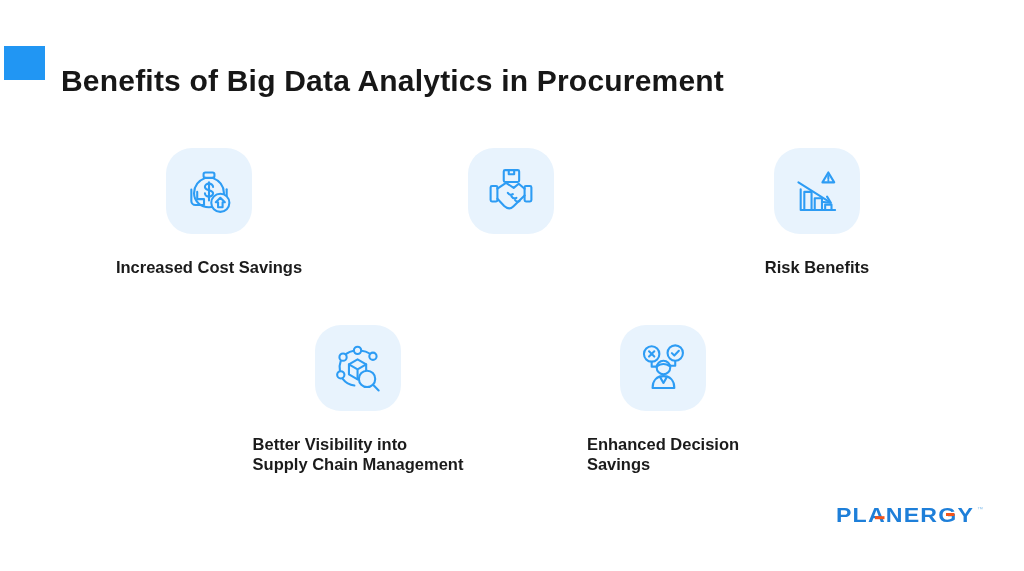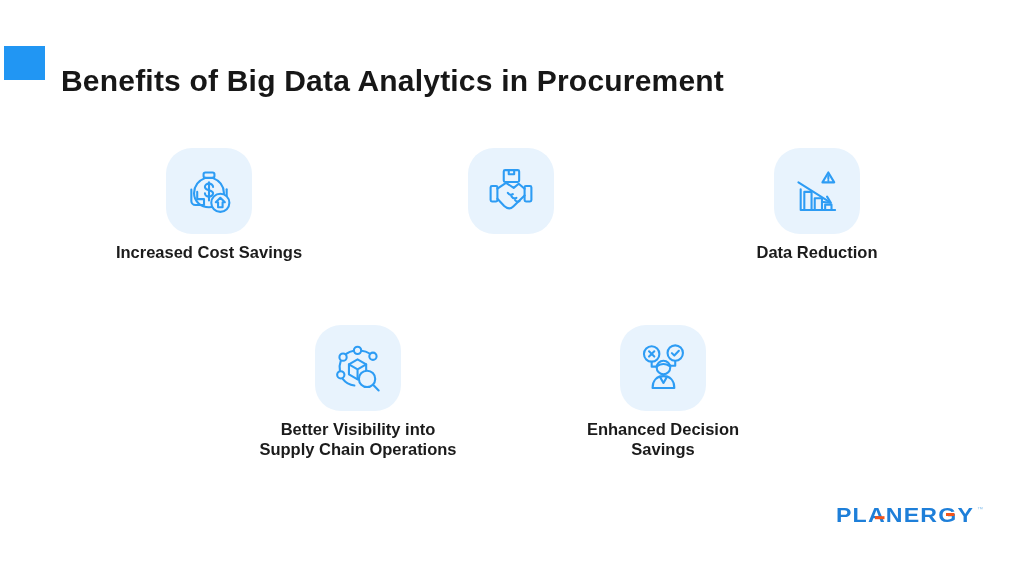--- a/index.html
+++ b/index.html
@@ -29,23 +29,23 @@
   .benefit.b4{left:218px;top:325px;}
   .benefit.b5{left:523px;top:325px;}
   .icon-tile{
     width:86px;height:86px;
     background:#E8F3FD;
     border-radius:26px;
     display:flex;align-items:center;justify-content:center;
   }
   .icon-tile svg{display:block;}
   .benefit-label{
-    margin-top:8px;
+    margin-top:23px;
     font-size:16.5px;font-weight:600;line-height:20px;
-    color:#1B1B1B;text-align:center;white-space:pre-line;
+    color:#1B1B1B;text-align:left;white-space:pre-line;
   }
   .brand-logo{
     position:absolute;left:836px;top:503px;width:152px;height:26px;
   }
   .ic{stroke:#2D9CF4;fill:none;stroke-width:2.3;stroke-linecap:round;stroke-linejoin:round;}
   .ic-fill{fill:#E8F3FD;stroke:#2D9CF4;stroke-width:2.3;stroke-linecap:round;stroke-linejoin:round;}
 </style>
 </head>
 <body>
 
@@ -93,42 +93,42 @@
         <path class="ic" d="M44.5 15.5 v3.2"></path>
         <path class="ic" d="M44.5 20.7 v0.1"></path>
         <path class="ic" d="M14 30 v23 h38"></path>
         <rect class="ic" x="18" y="33" width="8" height="20"></rect>
         <rect class="ic" x="29.5" y="40" width="8" height="13"></rect>
         <rect class="ic" x="41" y="47" width="7" height="6"></rect>
         <path class="ic" d="M11.5 22.5 L46.5 44.5"></path>
         <path class="ic" d="M39.2 44.2 L47.3 45 L43.1 38.2"></path>
       </svg>
     </div>
-    <div class="benefit-label">Data Reduction</div>
+    <div class="benefit-label">Risk Benefits</div>
   </div>
 
   <div class="benefit b4">
     <div class="icon-tile">
       <svg width="58" height="58" viewBox="0 0 64 64">
         <path class="ic" d="M19 16.5 A19.5 19.5 0 0 1 27.3 12.9"></path>
         <path class="ic" d="M35.8 12.9 A19.5 19.5 0 0 1 44.8 16"></path>
         <path class="ic" d="M12.9 24.3 A19.5 19.5 0 0 0 12.1 35.3"></path>
         <path class="ic" d="M14.9 43.6 A19.5 19.5 0 0 0 28 51.3"></path>
         <circle class="ic-fill" cx="31.5" cy="12.5" r="4"></circle>
         <circle class="ic-fill" cx="15.5" cy="20" r="4"></circle>
         <circle class="ic-fill" cx="13" cy="39.5" r="4"></circle>
         <circle class="ic-fill" cx="48.5" cy="19" r="4"></circle>
         <path class="ic" d="M31.5 22.5 l9.5 5.5 v11 l-9.5 5.5 -9.5 -5.5 v-11 z"></path>
         <path class="ic" d="M22 28 l9.5 5.5 9.5 -5.5 M31.5 33.5 V44.5"></path>
         <circle class="ic-fill" cx="42" cy="44" r="9"></circle>
         <path class="ic" d="M48.6 50.6 l6.2 6.2"></path>
       </svg>
     </div>
     <div class="benefit-label">Better Visibility into
-Supply Chain Operations</div>
+Supply Chain Management</div>
   </div>
 
   <div class="benefit b5">
     <div class="icon-tile">
       <svg width="58" height="58" viewBox="0 0 64 64">
         <circle class="ic" cx="19.5" cy="16.5" r="8.5"></circle>
         <path class="ic" d="M16.6 13.6 l5.8 5.8 M22.4 13.6 l-5.8 5.8"></path>
         <circle class="ic" cx="45.5" cy="15.5" r="8.5"></circle>
         <path class="ic" d="M41.8 15.6 l2.7 2.7 5 -5.3"></path>
         <path class="ic" d="M19.5 25.5 v5 h6"></path>

